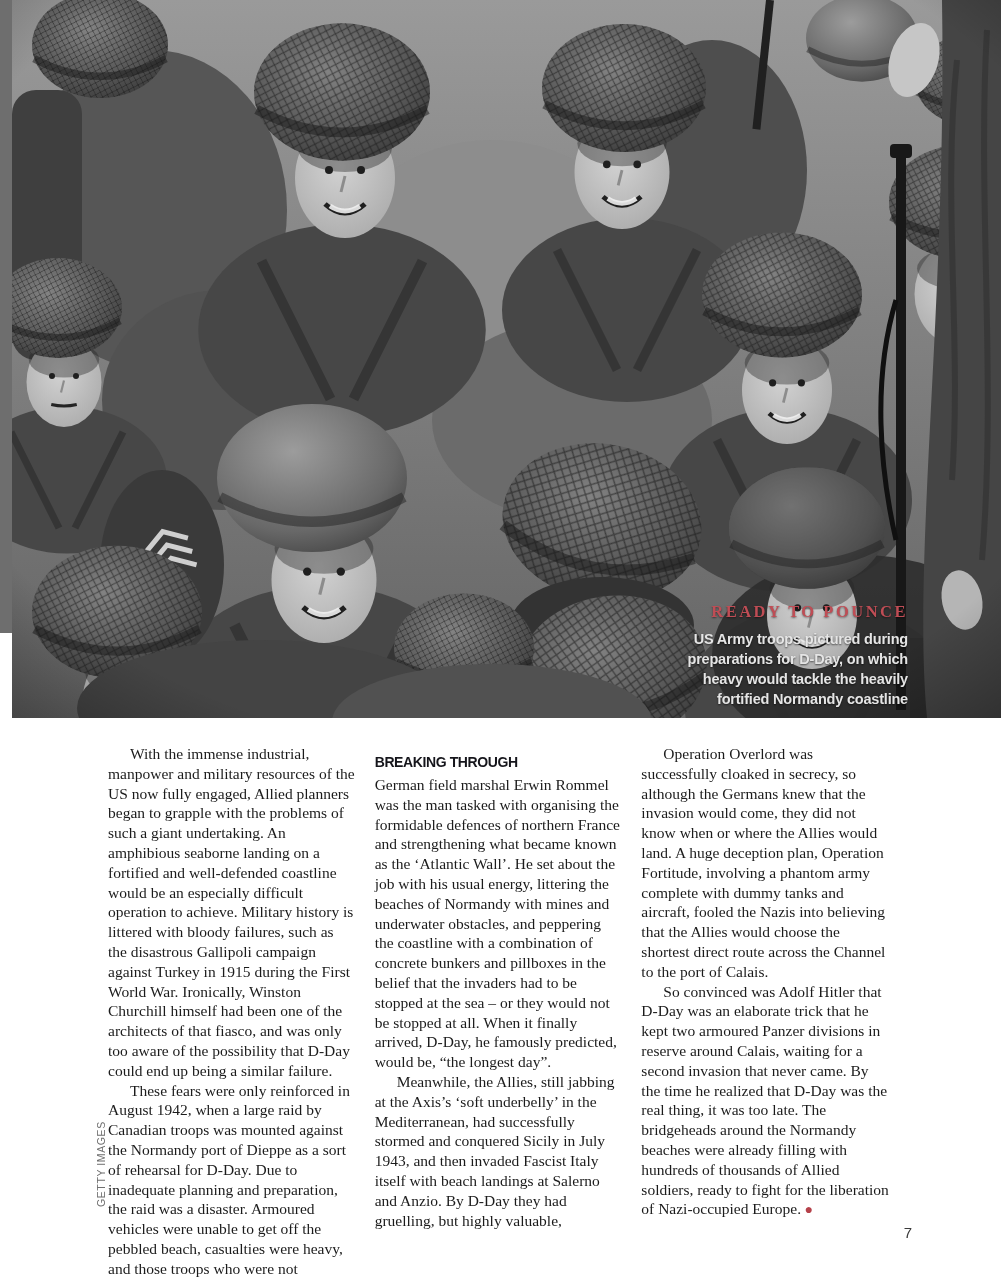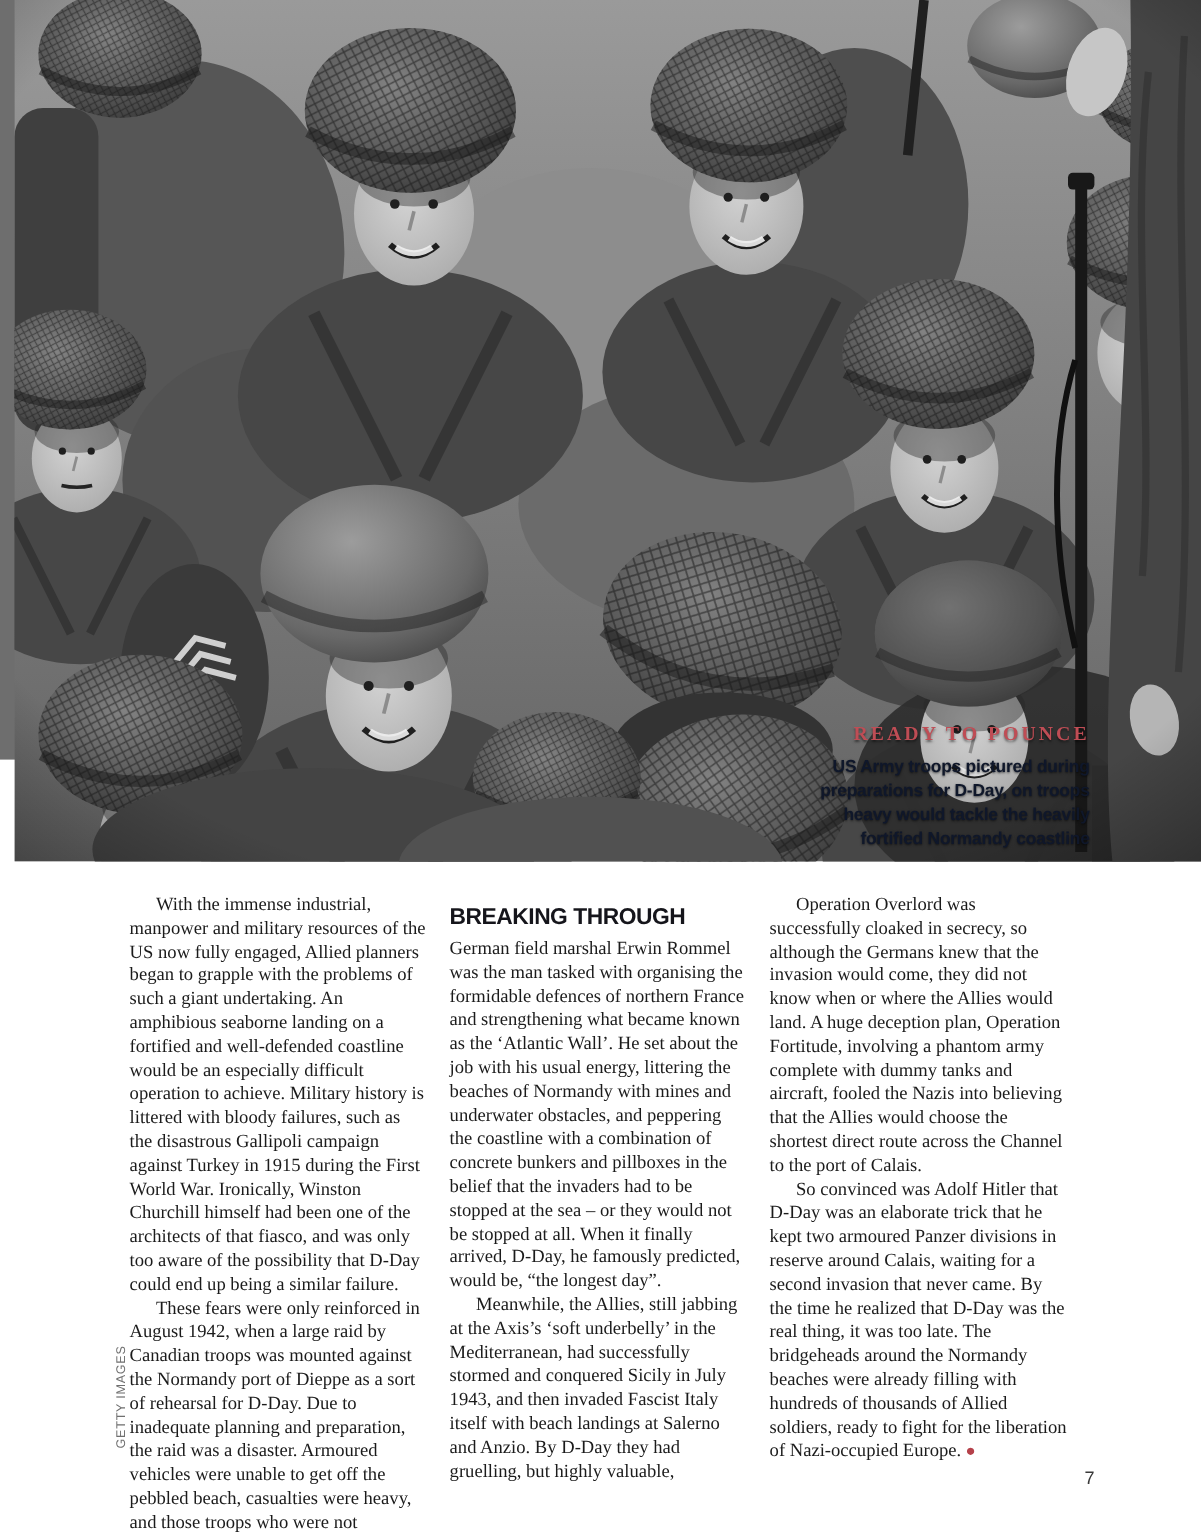--- a/index.html
+++ b/index.html
@@ -12,32 +12,32 @@
   .photo svg { display: block; }
 
   .photo-caption { position: absolute; top: 602px; right: 93px; text-align: right; z-index: 5; }
   .caption-title {
     font-family: "Liberation Serif", serif; font-weight: bold;
     font-size: 16.5px; letter-spacing: 2.5px; color: #bf4d55;
     margin: 0 0 7px 0; text-shadow: 0 1px 2px rgba(0,0,0,.5);
   }
   .caption-line {
     display: block; font-family: "Liberation Sans", sans-serif; font-weight: bold;
-    font-size: 14.5px; line-height: 20px; color: #0f172a; letter-spacing: -0.2px;
+    font-size: 14.5px; line-height: 20px; color: #e5e5e5; letter-spacing: -0.2px;
     text-shadow: 0 1px 2px rgba(0,0,0,.6);
   }
 
   
   .columns { position: absolute; left: 108px; top: 744px; width: 781px; display: flex; gap: 19px; }
   .column { flex: 1; min-width: 0; }
   p.body-para { margin: 0; font-size: 15.5px; line-height: 19.8px; color: #1b1b1b; }
   p.body-para.indent { text-indent: 22px; }
   h2.col-heading {
     margin: 10px 0 5px 0; font-family: "Liberation Sans", sans-serif;
-    font-weight: bold; font-size: 19px; letter-spacing: -0.4px; color: #15151b;
+    font-weight: bold; font-size: 14px; letter-spacing: -0.4px; color: #15151b;
   }
   .end-dot { color: #b5414a; font-size: 14px; }
 
   
   .credit {
     position: absolute; left: 95px; top: 1207px;
     transform: rotate(-90deg); transform-origin: 0 0;
     font-family: "Liberation Sans", sans-serif; font-size: 10.5px;
     letter-spacing: 0.6px; color: #6f6f6f; white-space: nowrap;
   }
@@ -193,21 +193,21 @@
         <ellipse cx="902" cy="60" rx="24" ry="38" fill="#c6c6c6" transform="rotate(18 902 60)"></ellipse>
         <ellipse cx="950" cy="600" rx="20" ry="30" fill="#b5b5b5" transform="rotate(-12 950 600)"></ellipse>
       </g>
 
       <rect x="0" y="0" width="1001" height="718" fill="url(#vig)"></rect>
     </svg>
 
     <figcaption class="photo-caption">
       <div class="caption-title">READY TO POUNCE</div>
       <span class="caption-line">US Army troops pictured during</span>
-      <span class="caption-line">preparations for D-Day, on troops</span>
+      <span class="caption-line">preparations for D-Day, on which</span>
       <span class="caption-line">heavy would tackle the heavily</span>
       <span class="caption-line">fortified Normandy coastline</span>
     </figcaption>
   </figure>
 
   <div class="columns">
     <div class="column">
         <p class="body-para indent">With the immense industrial, manpower and military resources of the US now fully engaged, Allied planners began to grapple with the problems of such a giant undertaking. An amphibious seaborne landing on a fortified and well-defended coastline would be an especially difficult operation to achieve. Military history is littered with bloody failures, such as the disastrous Gallipoli campaign against Turkey in 1915 during the First World War. Ironically, Winston Churchill himself had been one of the architects of that fiasco, and was only too aware of the possibility that D-Day could end up being a similar failure.</p>
         <p class="body-para indent">These fears were only reinforced in August 1942, when a large raid by Canadian troops was mounted against the Normandy port of Dieppe as a sort of rehearsal for D-Day. Due to inadequate planning and preparation, the raid was a disaster. Armoured vehicles were unable to get off the pebbled beach, casualties were heavy, and those troops who were not</p>
       </div>

